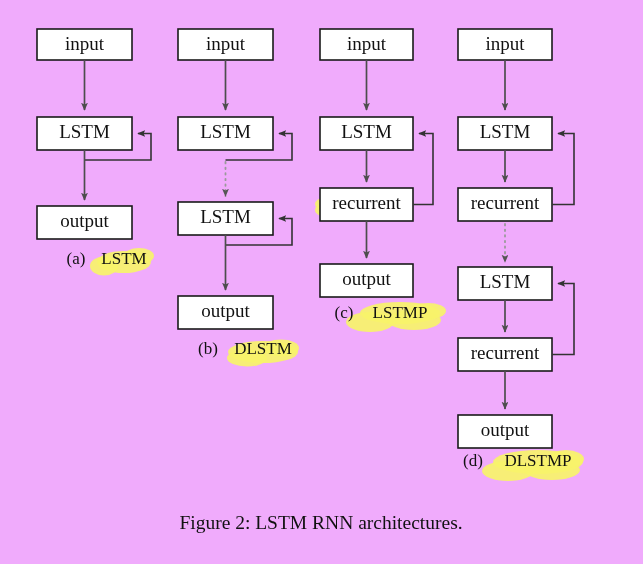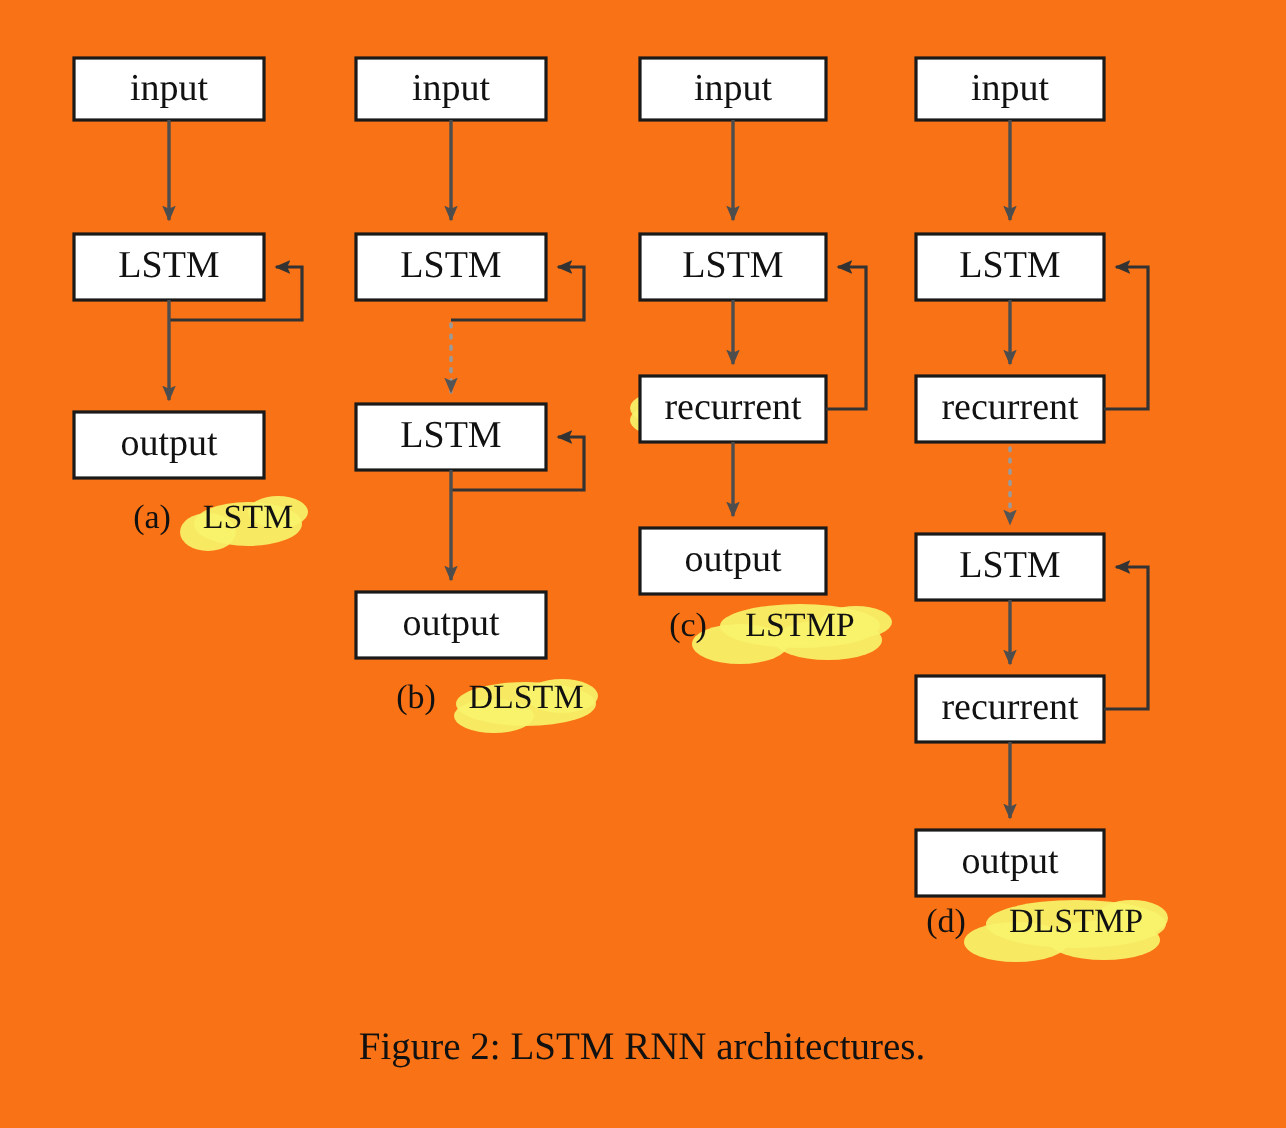--- a/index.html
+++ b/index.html
@@ -11,21 +11,21 @@
     width: 643px;
     height: 564px;
     font-family: "Liberation Serif", "DejaVu Serif", serif;
     position: relative;
     overflow: hidden;
   }
   #figure-root {
     position: relative;
     width: 643px;
     height: 564px;
-    background: #f97316;
+    background: #f0abfc;
   }
   svg#diagram {
     position: absolute;
     left: 0;
     top: 0;
     width: 643px;
     height: 564px;
     display: block;
   }
   .node-rect {

